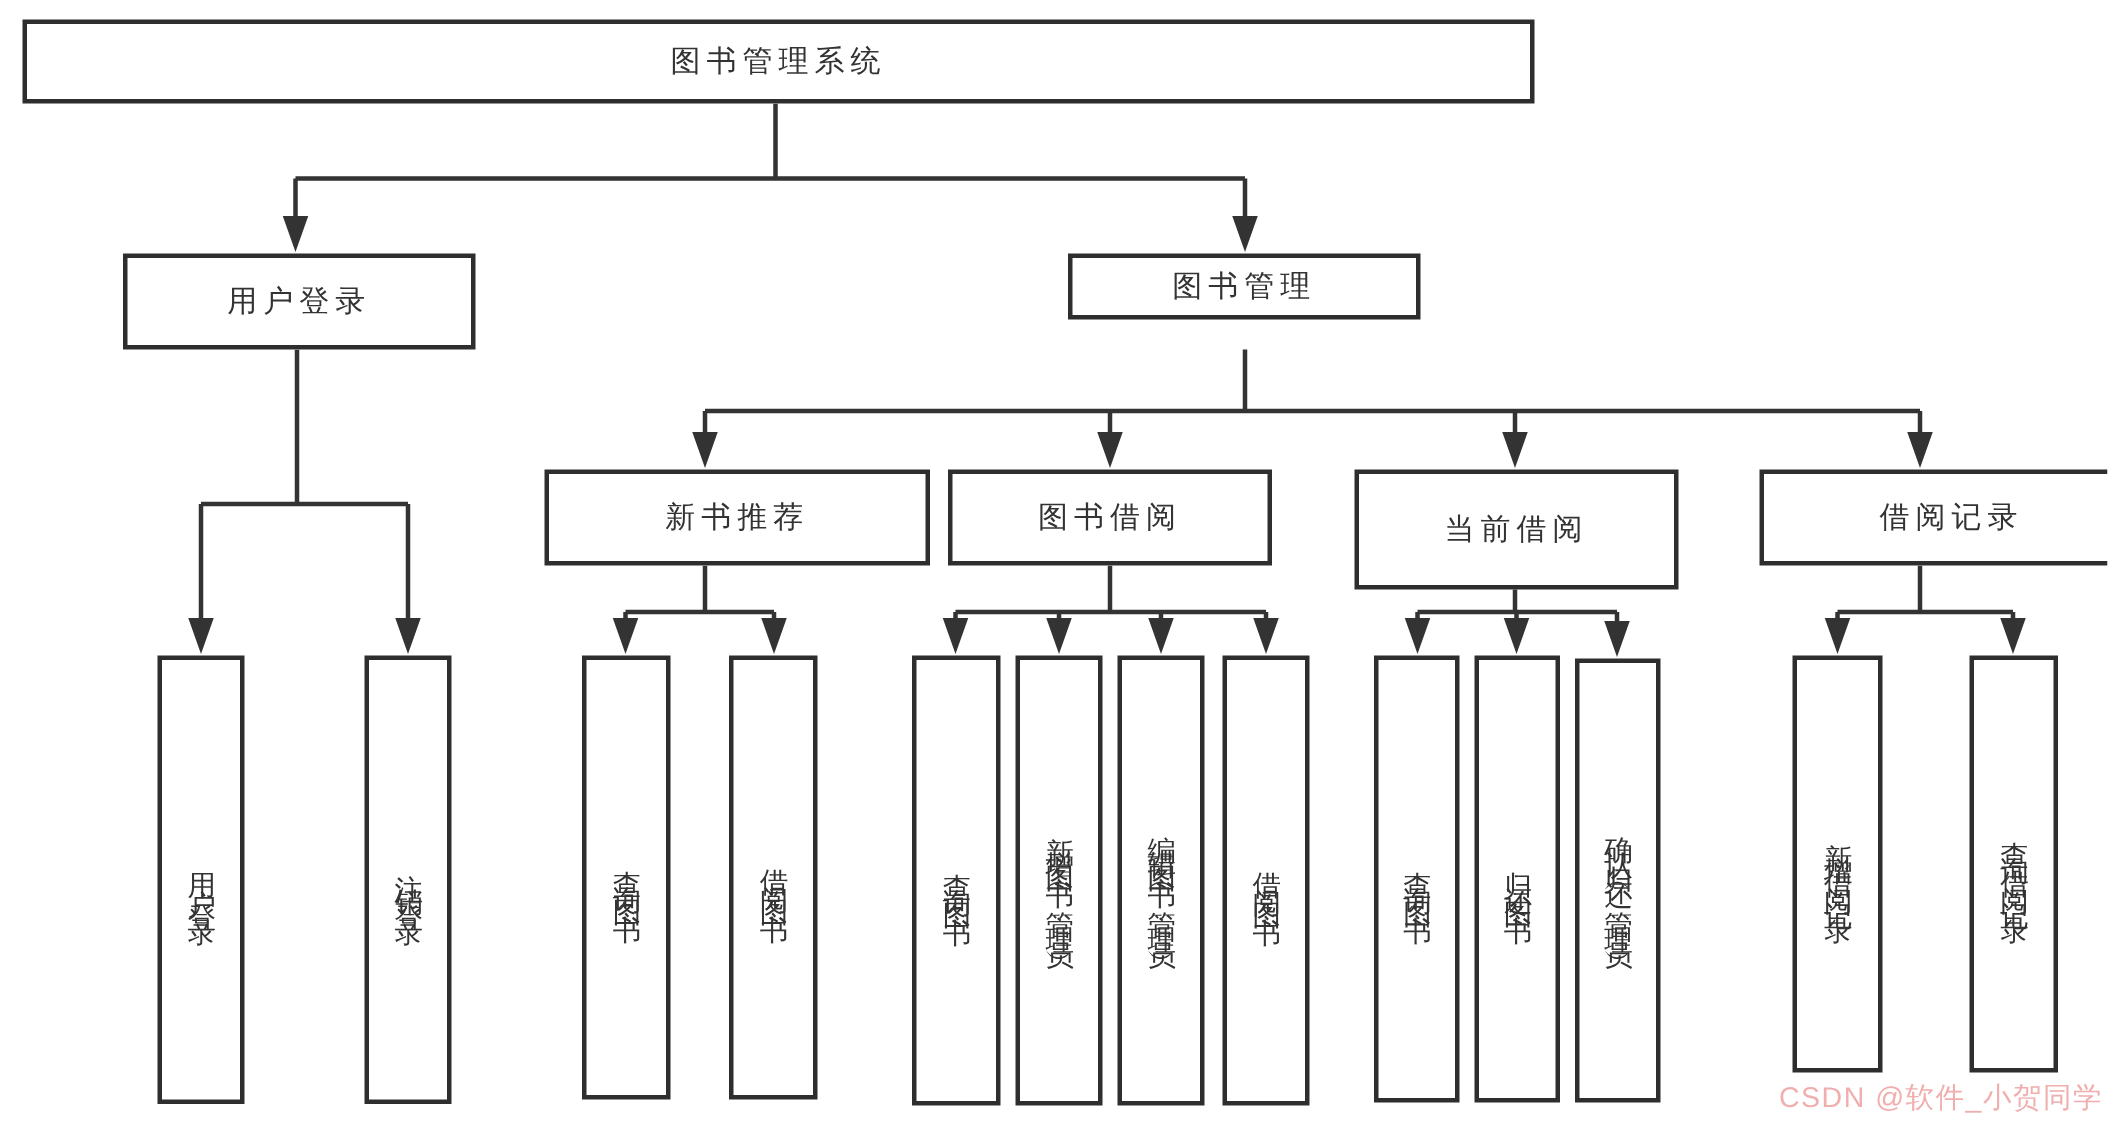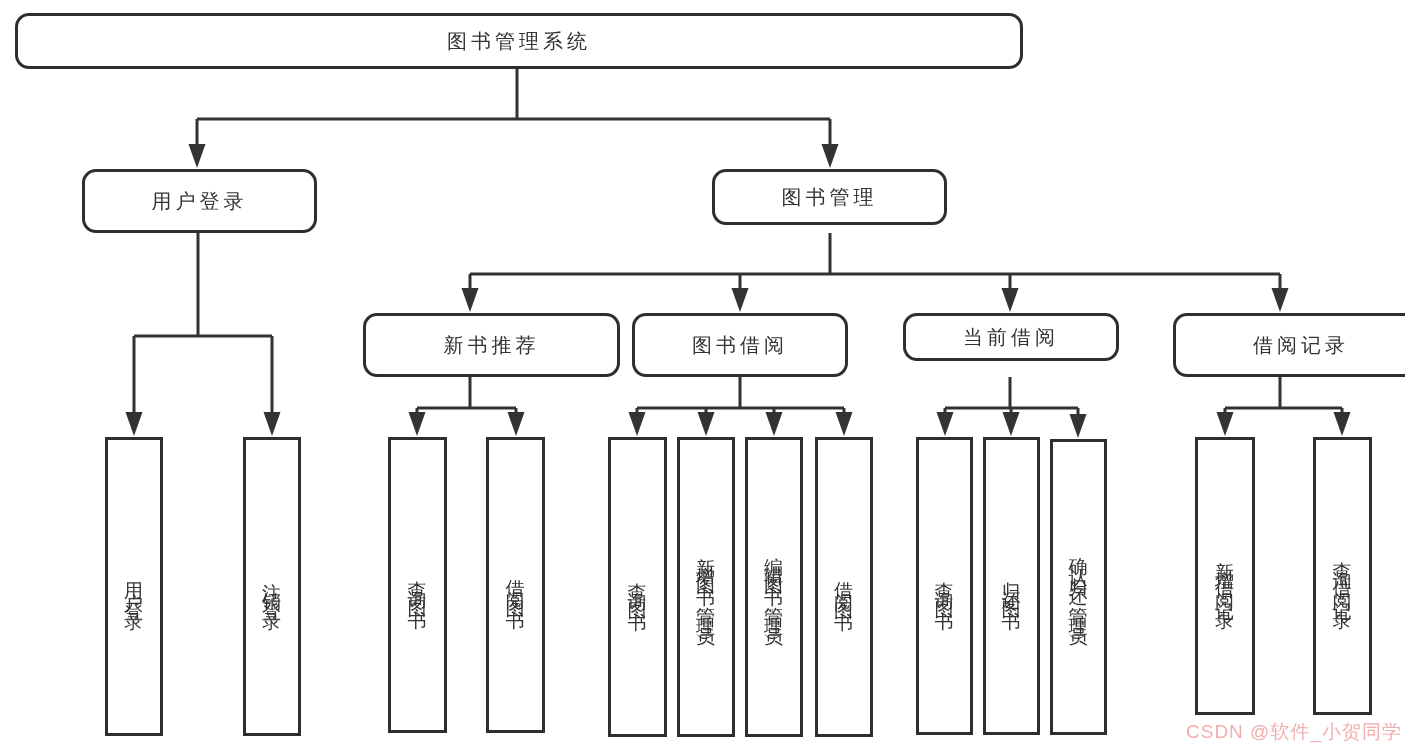--- a/index.html
+++ b/index.html
@@ -15,37 +15,37 @@
     position:absolute;
     box-sizing:border-box;
     border:3px solid #2e2e2e;
     background:#ffffff;
     color:#333333;
     display:flex;
     align-items:center;
     justify-content:center;
     text-align:center;
   }
-  .hbox{font-size:20px;letter-spacing:4px;line-height:1;border-radius:14px;}
+  .hbox{font-size:20px;letter-spacing:4px;line-height:1;}
   .vbox{
     font-size:19px;
     writing-mode:vertical-rl;
     text-orientation:mixed;
     letter-spacing:10px;
     line-height:1;
   }
   
   #n-root{left:15px;top:13px;width:1008px;height:56px;}
   
   #n-user-login{left:82px;top:169px;width:235px;height:64px;}
-  #n-book-mgmt{left:712px;top:169px;width:235px;height:56px;}
+  #n-book-mgmt{left:712px;top:169px;width:235px;height:44px;}
   
   #n-nbr{left:363px;top:313px;width:257px;height:64px;}
   #n-bb{left:632px;top:313px;width:216px;height:64px;}
-  #n-cb{left:903px;top:313px;width:216px;height:48px;}
+  #n-cb{left:903px;top:313px;width:216px;height:80px;}
   #n-br{left:1173px;top:313px;width:256px;height:64px;}
   
   #n-ul1{left:105px;top:437px;width:58px;height:299px;}
   #n-ul2{left:243px;top:437px;width:58px;height:299px;}
   #n-nbr1{left:388px;top:437px;width:59px;height:296px;}
   #n-nbr2{left:486px;top:437px;width:59px;height:296px;}
   #n-bb1{left:608px;top:437px;width:59px;height:300px;}
   #n-bb2{left:677px;top:437px;width:58px;height:300px;}
   #n-bb3{left:745px;top:437px;width:58px;height:300px;}
   #n-bb4{left:815px;top:437px;width:58px;height:300px;}

